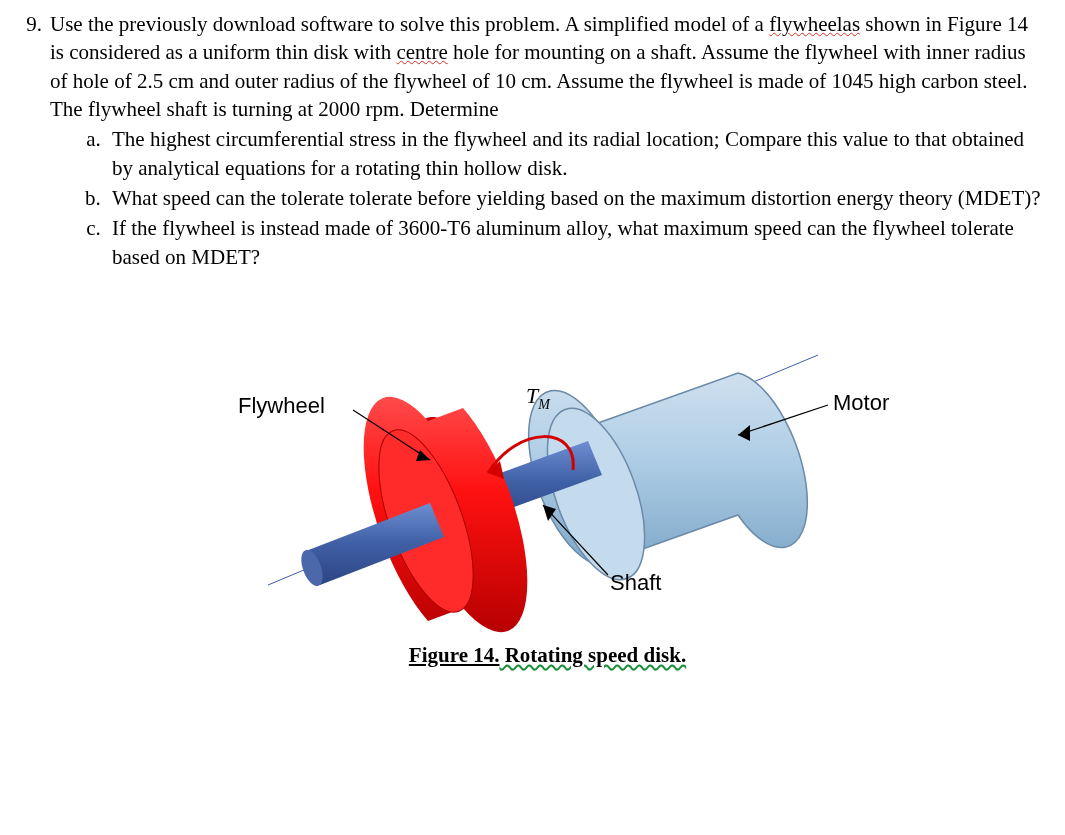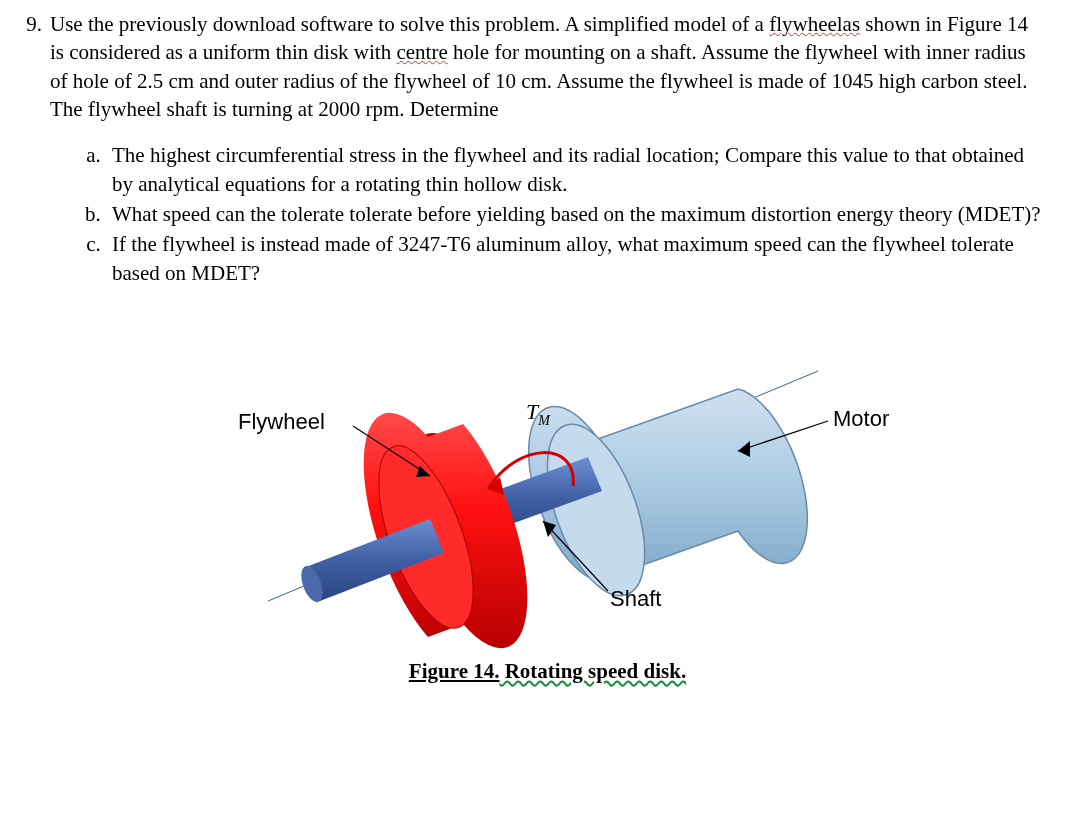--- a/index.html
+++ b/index.html
@@ -28,21 +28,21 @@
     }
     .spellwave {
       text-decoration: underline;
       text-decoration-style: wavy;
       text-decoration-color: #d93025;
       text-decoration-thickness: 1px;
       font-family: Liberation Serif, serif;
     }
     ol.sub {
       list-style: lower-alpha;
-      margin: 18px 0 0 0;
+      margin: 2px 0 0 0;
       padding-left: 56px;
     }
     ol.sub li {
       padding-left: 6px;
       margin-bottom: 2px;
     }
     .figwrap {
       margin-top: 24px;
       text-align: center;
     }
@@ -66,21 +66,21 @@
 </head>
 <body>
 
 <div class="problem">
   <div class="num">9.</div>
   <div class="body">
     <span>Use the previously download software to solve this problem. A simplified model of a </span><span class="spellwave">flywheelas</span><span> shown in Figure 14 is considered as a uniform thin disk with </span><span class="spellwave">centre</span><span> hole for mounting on a shaft. Assume the flywheel with inner radius of hole of 2.5 cm and outer radius of the flywheel of 10 cm. Assume the flywheel is made of 1045 high carbon steel. The flywheel shaft is turning at 2000 rpm. Determine</span>
     <ol class="sub">
       <li>The highest circumferential stress in the flywheel and its radial location; Compare this value to that obtained by analytical equations for a rotating thin hollow disk.</li>
       <li>What speed can the tolerate tolerate before yielding based on the maximum distortion energy theory (MDET)?</li>
-      <li>If the flywheel is instead made of 3247-T6 aluminum alloy, what maximum speed can the flywheel tolerate based on MDET?</li>
+      <li>If the flywheel is instead made of 3600-T6 aluminum alloy, what maximum speed can the flywheel tolerate based on MDET?</li>
     </ol>
 
     <div class="figwrap">
       <svg width="740" height="340" viewBox="0 0 740 340">
 
         <line x1="90" y1="290" x2="640" y2="60" stroke="#3c5fa5" stroke-width="1"></line>
 
         <g>
           <path d="M 400 220 L 580 160 L 605 200 L 425 260 Z" fill="#d9d9d9" stroke="#888" stroke-width="1"></path>
           <g stroke="#888" stroke-width="1">

